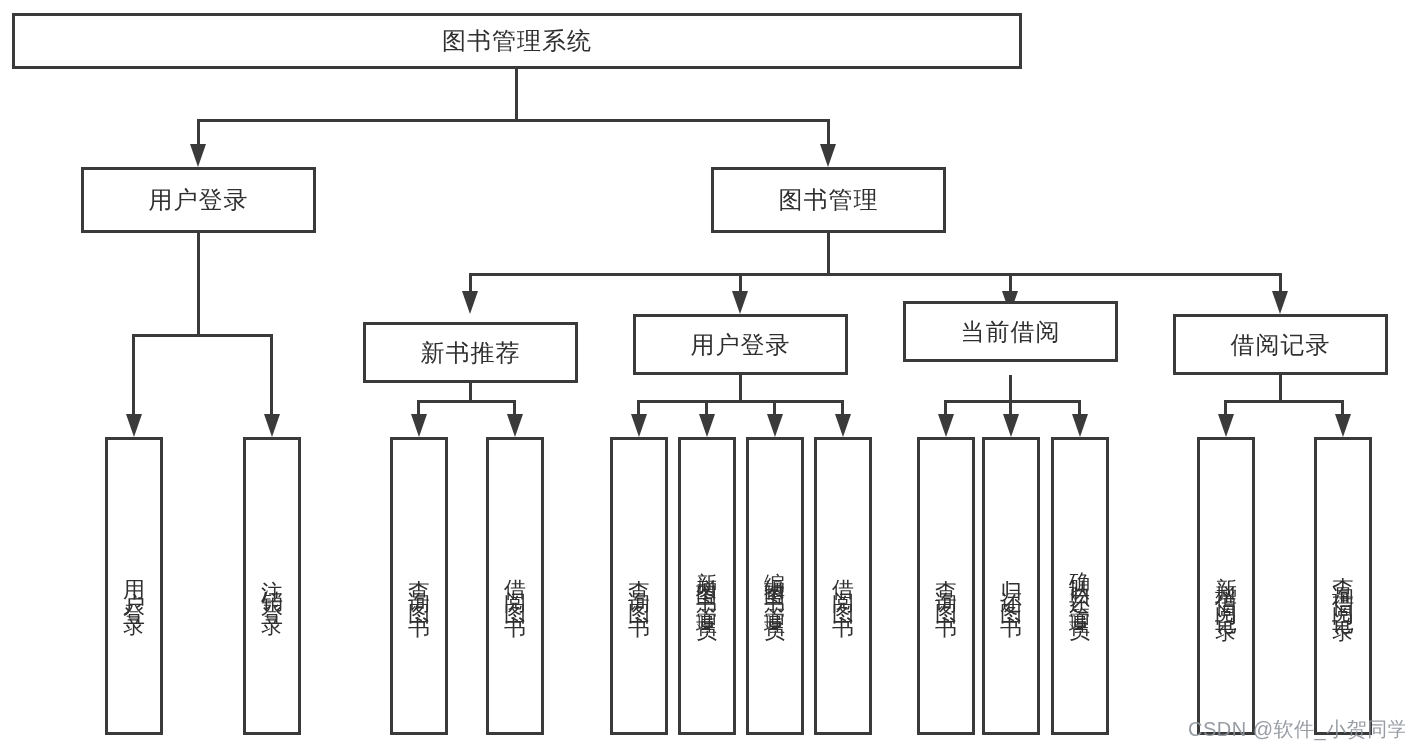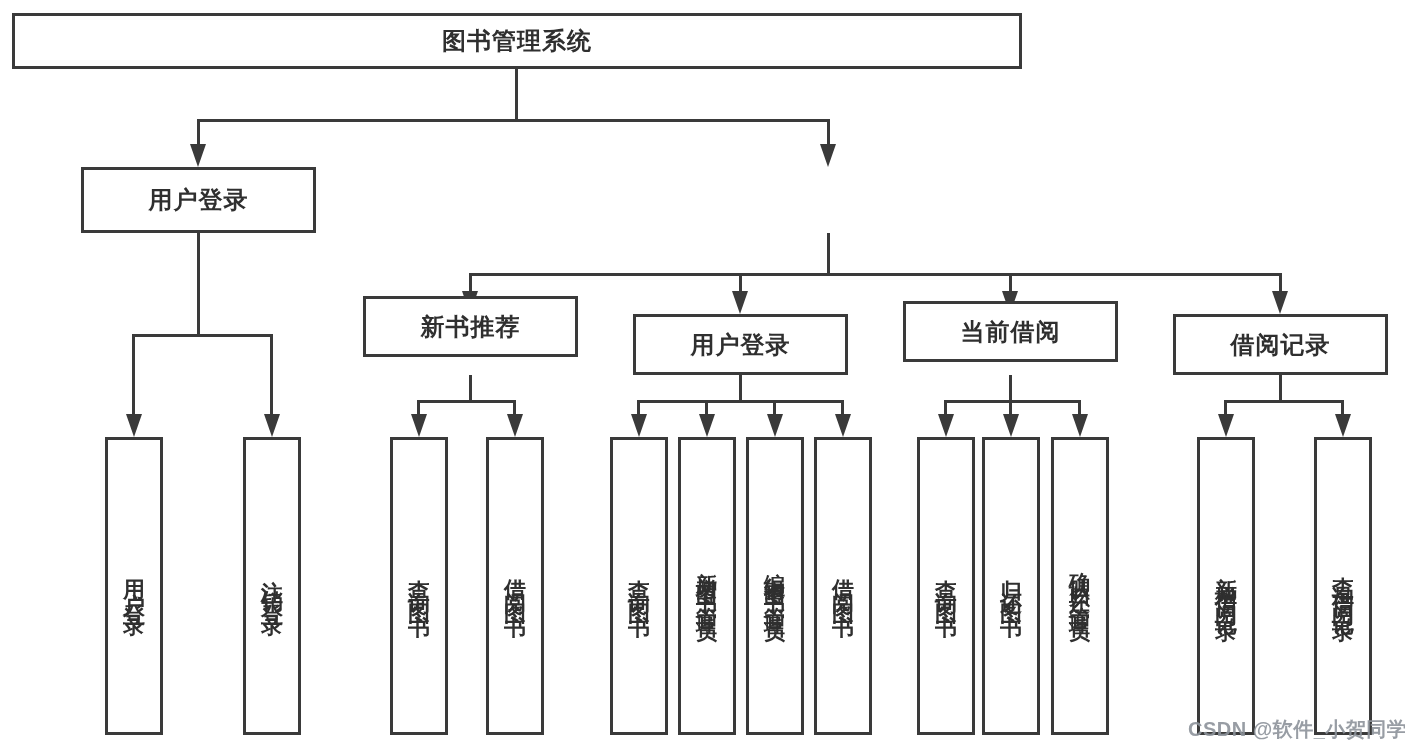--- a/index.html
+++ b/index.html
@@ -1,20 +1,19 @@
 <!DOCTYPE html>
 <html><head>
 <meta charset="utf-8">
 <style>
   html,body { margin:0; padding:0; background:#ffffff; }
   .stage {
     position:relative; width:1405px; height:747px; background:#ffffff;
     overflow:hidden;
     font-family:"Liberation Sans","DejaVu Sans",sans-serif;
-    font-weight:bold;
   }
   
   .hbox {
     position:absolute; box-sizing:border-box; background:#ffffff;
     border:3px solid #3a3a3a; display:flex; align-items:center; justify-content:center;
     font-size:24px; color:#2f2f2f; letter-spacing:1px; white-space:nowrap;
   }
   
   .vbox {
     position:absolute; box-sizing:border-box; width:58px; top:437px; height:298px;
@@ -106,22 +105,25 @@
   <div class="ar" style="left:1218px;top:414px"></div>
   <div class="ar" style="left:1335px;top:414px"></div>
 
   <div class="hbox" style="left:12px;top:13px;width:1010px;height:56px">
     <span>图书管理系统</span>
   </div>
 
   <div class="hbox" style="left:81px;top:167px;width:235px;height:66px">
     <span>用户登录</span>
   </div>
+  <div class="hbox" style="left:711px;top:167px;width:235px;height:66px">
+    <span>图书管理</span>
+  </div>
 
-  <div class="hbox" style="left:363px;top:296px;width:215px;height:61px">
+  <div class="hbox" style="left:363px;top:322px;width:215px;height:61px">
     <span>新书推荐</span>
   </div>
   <div class="hbox" style="left:633px;top:314px;width:215px;height:61px">
     <span>用户登录</span>
   </div>
   <div class="hbox" style="left:903px;top:301px;width:215px;height:61px">
     <span>当前借阅</span>
   </div>
   <div class="hbox" style="left:1173px;top:314px;width:215px;height:61px">
     <span>借阅记录</span>

